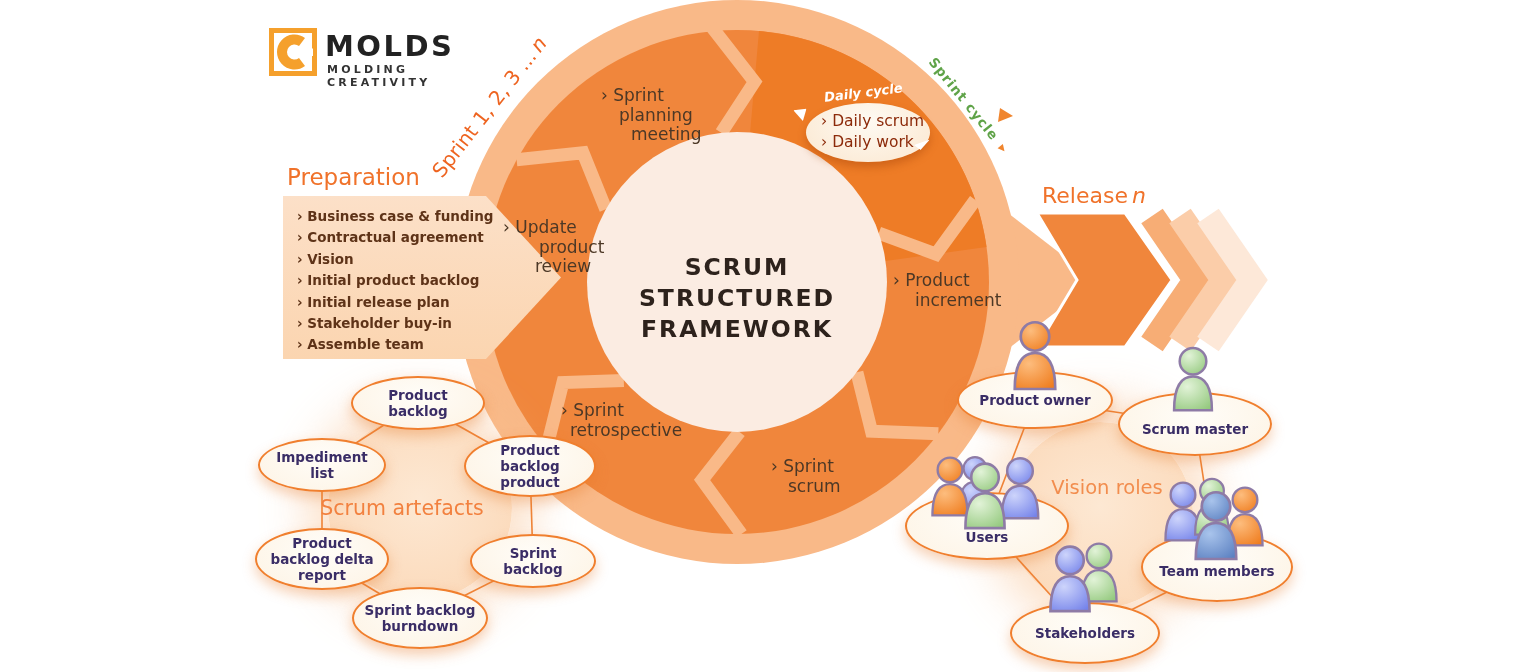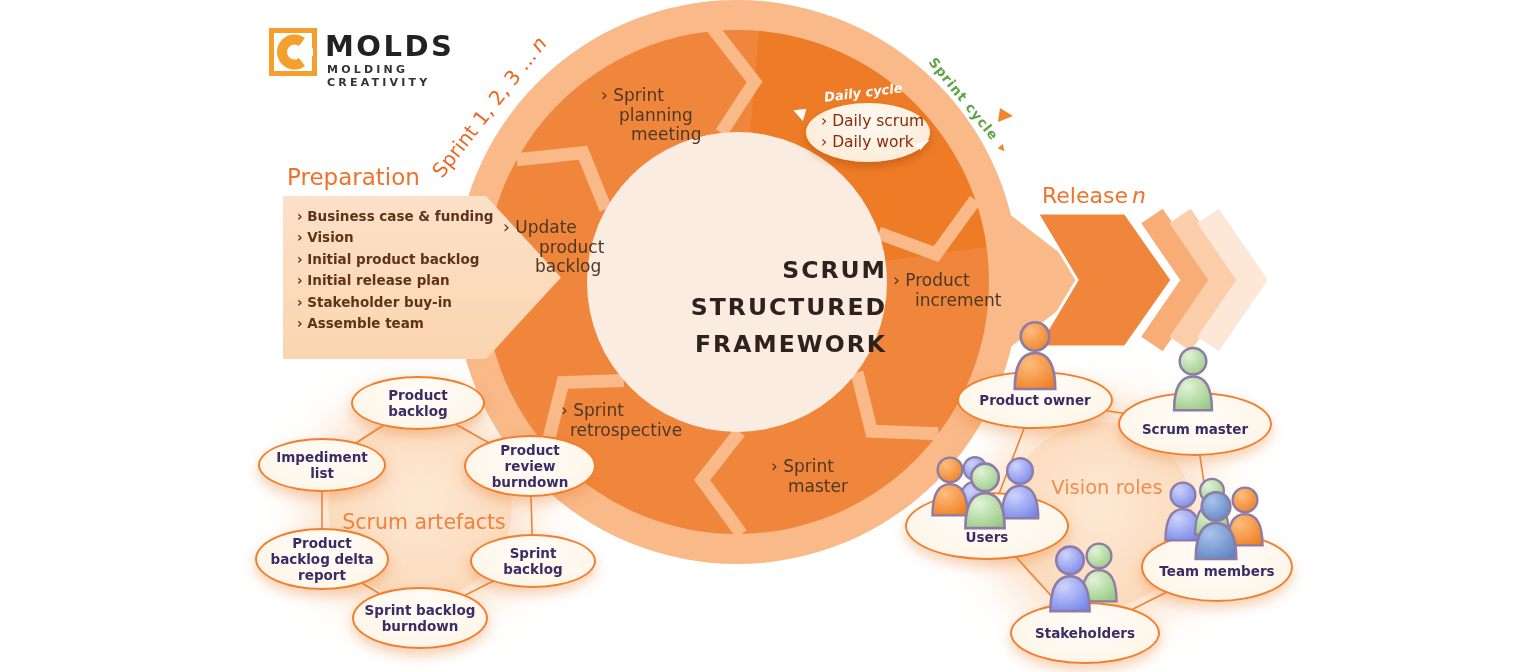--- a/index.html
+++ b/index.html
@@ -26,21 +26,21 @@
   .arc-label i,.release-label i{font-style:italic;margin-left:4px;}
   .release-label{font-size:22px;color:#f0722a;white-space:nowrap;z-index:5;}
   .sprint-cycle{font-size:13.5px;font-weight:bold;letter-spacing:1px;color:#5fa348;
                 transform-origin:0 0;white-space:nowrap;z-index:5;}
   .sprint-cycle .tri{color:#f0852e;font-style:normal;margin-left:3px;}
   .daily-cycle-label{font-size:13px;font-style:italic;font-weight:bold;color:#fff;z-index:6;}
   .bubble{background:radial-gradient(ellipse at 50% 30%,#fefaf3,#fbe7cf);border-radius:50%;
           box-shadow:0 5px 9px rgba(170,70,10,.45);z-index:4;}
   .bubble-items{padding:8px 0 0 15px;font-size:15.5px;color:#8c2a0a;line-height:21px;white-space:nowrap;}
   .center-title{font-size:23.5px;font-weight:bold;letter-spacing:2px;color:#2d221c;
-                text-align:right;line-height:37px;z-index:5;}
+                text-align:center;line-height:31px;z-index:5;}
 
   
   .cluster-circle{border-radius:50%;z-index:1;
       background:radial-gradient(circle at 50% 45%,#fde8d3,#fbd6b4);
       box-shadow:0 0 45px 22px rgba(249,190,140,.45);}
   .cluster-title{z-index:5;text-align:center;white-space:nowrap;}
   .t-artefacts{font-size:20.5px;color:#f2813f;}
   .t-roles{font-size:19.5px;color:#f28d4e;}
   .ellipse{border-radius:50%;border:2px solid #f07f2e;z-index:3;
       background:radial-gradient(ellipse at 50% 35%,#fffdf8,#fdf3e4);
@@ -95,20 +95,21 @@
       <rect x="23" y="21.5" width="22" height="7.5" fill="#fff"></rect>
     </svg>
     <div class="abs logo-name" style="left:57px;top:2px;">MOLDS</div>
     <div class="abs logo-tagline" style="left:59px;top:36px;">MOLDING CREATIVITY</div>
   </div>
 
   <div class="abs prep-title" style="left:287px;top:164px;z-index:5;">Preparation</div>
   <div class="abs prep-box" style="left:283px;top:196px;width:278px;height:163px;z-index:4;">
     <ul>
       <li>› Business case &amp; funding</li>
+      <li>› Contractual agreement</li>
       <li>› Vision</li>
       <li>› Initial product backlog</li>
       <li>› Initial release plan</li>
       <li>› Stakeholder buy-in</li>
       <li>› Assemble team</li>
     </ul>
   </div>
 
   <div class="abs arc-label" style="left:446px;top:158px;transform:rotate(-52deg);">
     <span>Sprint 1, 2, 3 ...</span><i>n</i>
@@ -121,33 +122,33 @@
   </div>
 
   <div class="abs seg" style="left:601px;top:86px;">
     <span>› Sprint</span>
     <span style="margin-left:18px;">planning</span>
     <span style="margin-left:30px;">meeting</span>
   </div>
   <div class="abs seg" style="left:503px;top:218px;">
     <span>› Update</span>
     <span style="margin-left:36px;">product</span>
-    <span style="margin-left:32px;">backlog</span>
+    <span style="margin-left:32px;">review</span>
   </div>
   <div class="abs seg" style="left:893px;top:271px;">
     <span>› Product</span>
     <span style="margin-left:22px;">increment</span>
   </div>
   <div class="abs seg" style="left:561px;top:401px;">
     <span>› Sprint</span>
     <span style="margin-left:9px;">retrospective</span>
   </div>
   <div class="abs seg" style="left:771px;top:457px;">
     <span>› Sprint</span>
-    <span style="margin-left:17px;">master</span>
+    <span style="margin-left:17px;">scrum</span>
   </div>
 
   <div class="abs daily-cycle-label" style="left:824px;top:85px;transform:rotate(-7deg);">Daily cycle</div>
   <div class="abs bubble" style="left:806px;top:103px;width:124px;height:59px;">
     <div class="bubble-items">
       <div>› Daily scrum</div>
       <div>› Daily work</div>
     </div>
   </div>
   <span class="white-tri" style="left:795px;top:108px;width:13px;height:13px;clip-path:polygon(0 0,100% 20%,45% 100%);transform:rotate(-18deg);"></span>
@@ -172,26 +173,26 @@
     </g>
     <g stroke="#ef8438" stroke-width="1.6">
       <line x1="1035" y1="400" x2="1195" y2="424"></line>
         <line x1="1195" y1="424" x2="1217" y2="567"></line>
       <line x1="1217" y1="567" x2="1085" y2="633"></line>
         <line x1="1085" y1="633" x2="987" y2="525"></line>
       <line x1="987" y1="525" x2="1035" y2="400"></line>
     </g>
   </svg>
 
-  <div class="abs cluster-title t-artefacts" style="left:334px;top:496px;width:180px;margin-top:14px;">Scrum artefacts</div>
+  <div class="abs cluster-title t-artefacts" style="left:312px;top:496px;width:180px;">Scrum artefacts</div>
   <div class="abs cluster-title t-roles" style="left:1017px;top:476px;width:180px;">Vision roles</div>
 
   <div class="abs ellipse" style="left:351px;top:376px;width:134px;height:54px;">Product backlog</div>
   <div class="abs ellipse" style="left:258px;top:438px;width:128px;height:54px;">Impediment list</div>
-  <div class="abs ellipse" style="left:464px;top:435px;width:132px;height:62px;">Product review burndown</div>
+  <div class="abs ellipse" style="left:464px;top:435px;width:132px;height:62px;">Product backlog product</div>
   <div class="abs ellipse" style="left:255px;top:528px;width:134px;height:62px;">Product backlog delta report</div>
   <div class="abs ellipse" style="left:470px;top:534px;width:126px;height:54px;">Sprint backlog</div>
   <div class="abs ellipse" style="left:352px;top:587px;width:136px;height:62px;">Sprint backlog burndown</div>
 
   <div class="abs ellipse" style="left:957px;top:371px;width:156px;height:58px;">Product owner</div>
   <div class="abs ellipse" style="left:1118px;top:392px;width:154px;height:64px;padding-top:12px;">Scrum master</div>
   <div class="abs ellipse" style="left:905px;top:492px;width:164px;height:68px;padding-top:24px;">Users</div>
   <div class="abs ellipse" style="left:1010px;top:602px;width:150px;height:62px;">Stakeholders</div>
   <div class="abs ellipse" style="left:1141px;top:532px;width:152px;height:70px;padding-top:10px;">Team members</div>
 

